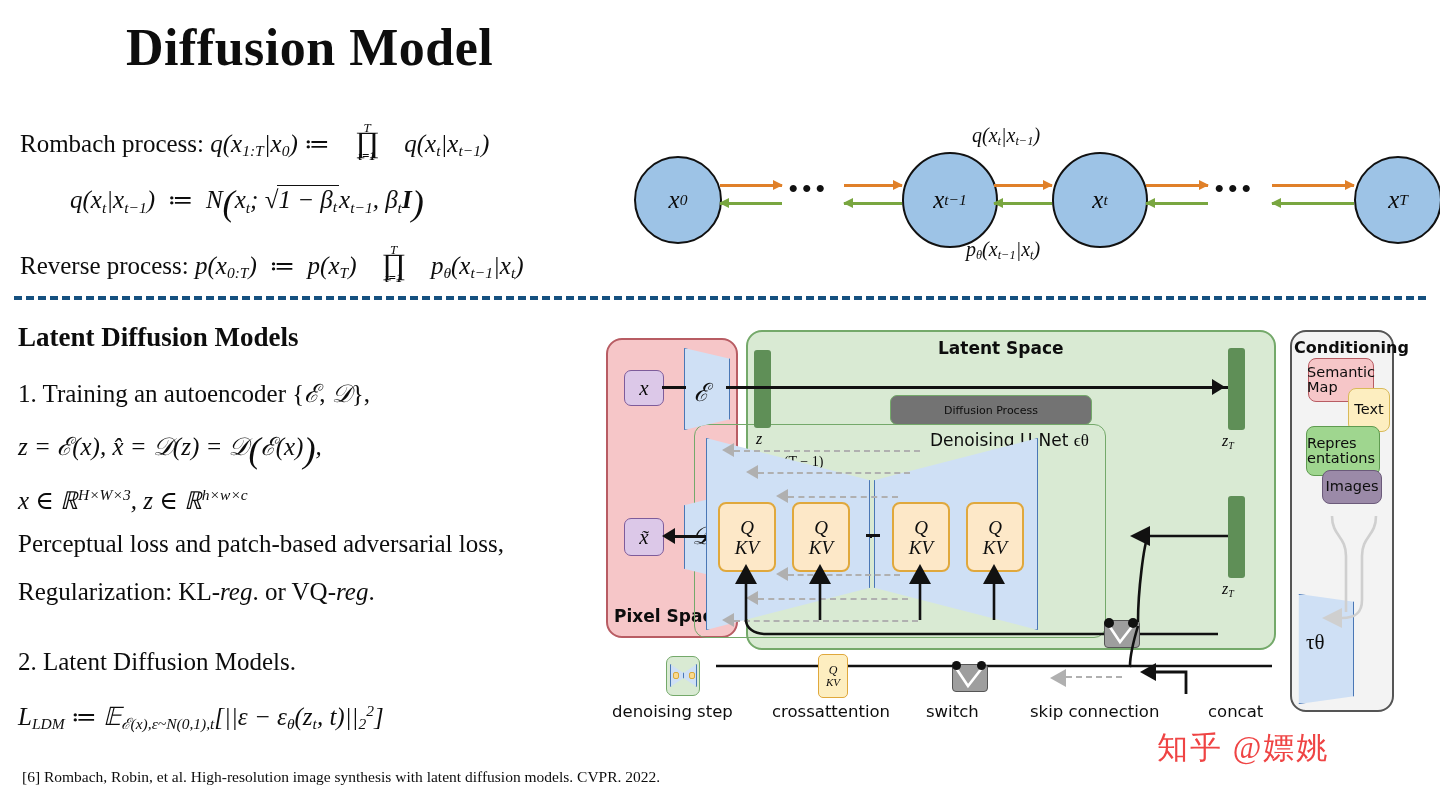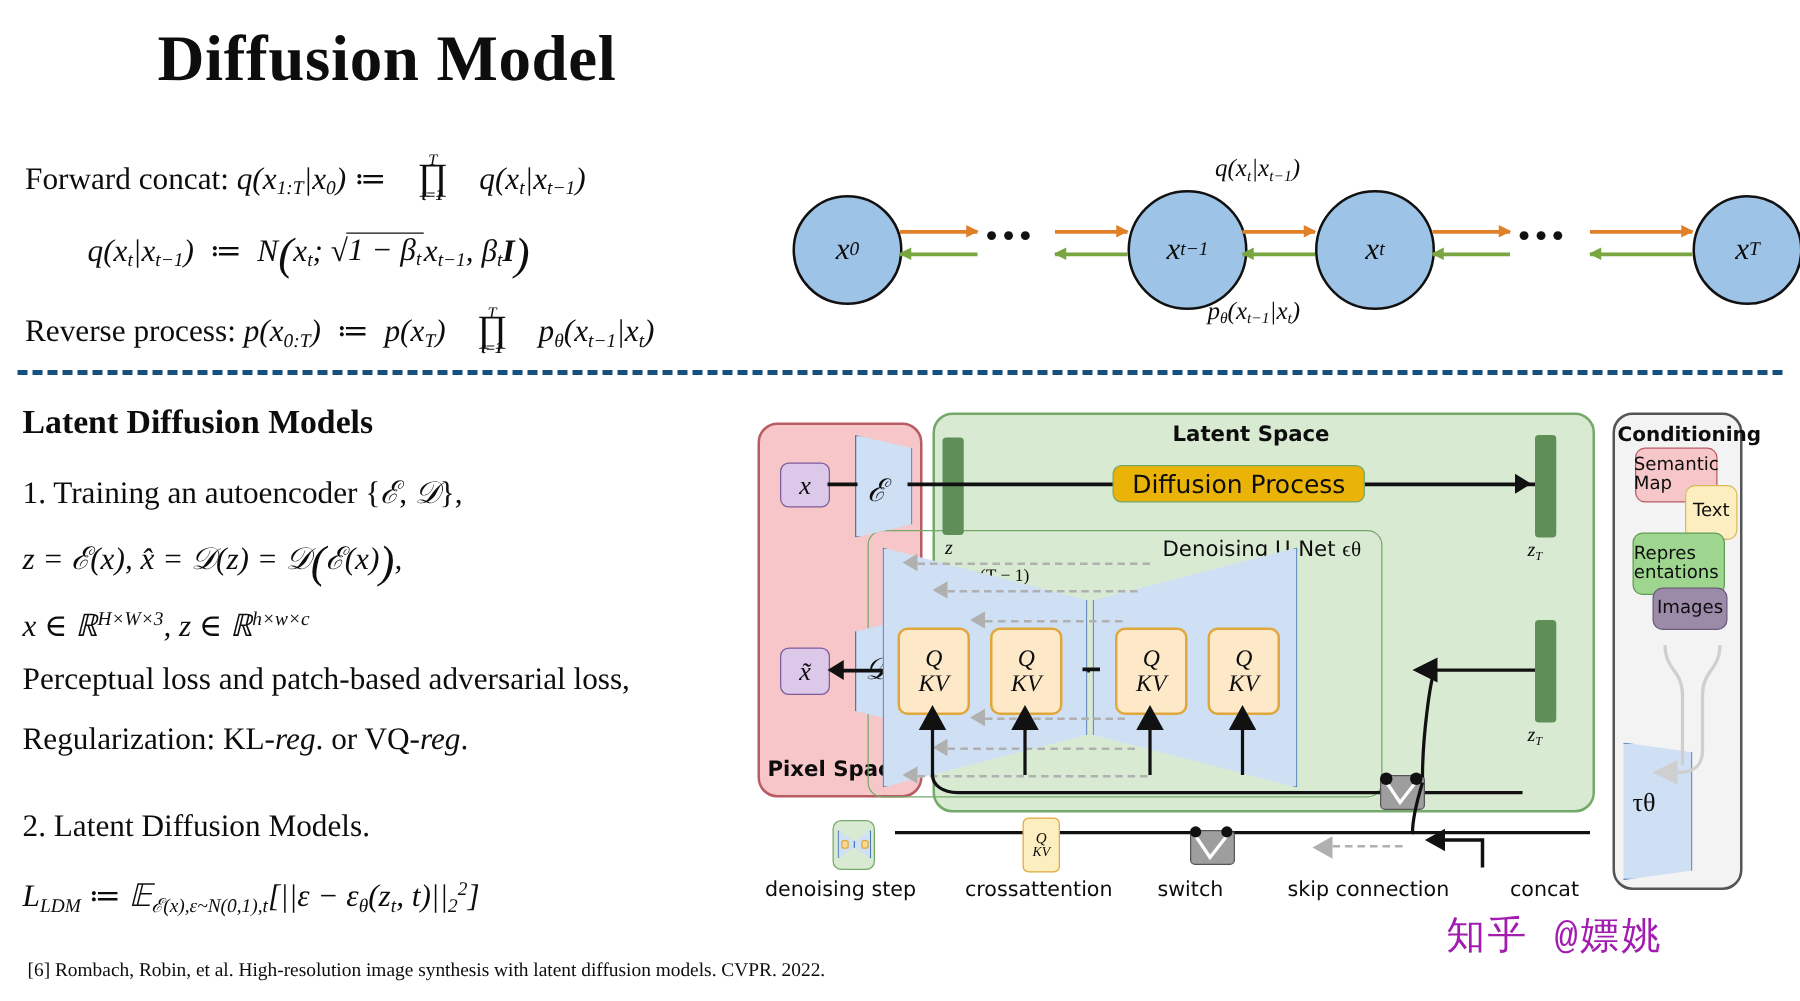--- a/index.html
+++ b/index.html
@@ -69,22 +69,22 @@
   #pixel-space{left:0px;top:8px;width:132px;height:300px;background:#f6c6c8;
       border:2.2px solid #b85c63;border-radius:16px;}
   #latent-space{left:140px;top:0px;width:530px;height:320px;background:#d9ead3;
       border:2.2px solid #74a96a;border-radius:16px;}
   #unet-box{left:88px;top:94px;width:412px;height:214px;background:transparent;
       border:1.8px solid #74a96a;border-radius:12px;}
   #cond-space{left:684px;top:0px;width:104px;height:382px;background:#f3f3f3;
       border:2.2px solid #555;border-radius:16px;}
 
   .blk-title{position:absolute;font-weight:bold;font-size:17px;white-space:nowrap;}
-  .pillbox{position:absolute;background:#eab308;border:1.6px solid #74a96a;border-radius:7px;
-      display:flex;align-items:center;justify-content:center;font-size:20px;white-space:nowrap;}
+  .pillbox{position:absolute;background:#737373;border:1.6px solid #74a96a;border-radius:7px;
+      display:flex;align-items:center;justify-content:center;font-size:11px;white-space:nowrap;margin-top:23px;}
   .greenbar{position:absolute;background:#5f8f57;border-radius:3px;}
   .sqlbl{position:absolute;font-size:16px;}
 
   .trap{position:absolute;background:#cfe0f5;border:1.6px solid #4a77b5;}
   .trapEnc{clip-path:polygon(0 0,100% 13%,100% 87%,0 100%);}
   .trapDec{clip-path:polygon(0 13%,100% 0,100% 100%,0 87%);}
   .trapL{clip-path:polygon(0 0,100% 22%,100% 78%,0 100%);}
   .trapR{clip-path:polygon(0 22%,100% 0,100% 100%,0 78%);}
   .trapTau{clip-path:polygon(8% 0,100% 7%,100% 93%,8% 100%);}
 
@@ -114,30 +114,30 @@
 
   .denoiseicon{position:absolute;background:#d9ead3;border:1.8px solid #74a96a;border-radius:7px;}
   .bowtieL,.bowtieR{position:absolute;background:#cfe0f5;border:1.2px solid #4a77b5;}
   .bowtieL{clip-path:polygon(0 0,100% 40%,100% 60%,0 100%);}
   .bowtieR{clip-path:polygon(100% 0,0 40%,0 60%,100% 100%);}
   .bowdot{position:absolute;background:#fbd98e;border:1px solid #d9a93c;border-radius:2px;}
 
   .legend{position:absolute;font-size:16.5px;white-space:nowrap;
       font-family:"DejaVu Sans","Liberation Sans",sans-serif;}
 
-  #watermark{left:1157px;top:727px;font-size:31px;color:#a21caf;letter-spacing:2px;
-      font-family:Liberation Mono, monospace;}
+  #watermark{left:1157px;top:727px;font-size:31px;color:#ef4444;letter-spacing:2px;
+      font-family:Liberation Serif, serif;}
 </style>
 </head>
 <body>
 
 <div class="abs" id="page-title">Diffusion Model</div>
 
 <div class="abs mathline" id="fwd-line">
-  <span>Forward concat:</span>
+  <span>Rombach process:</span>
   <span class="it">
     q(x<span class="sub">1:T</span>|x<span class="sub">0</span>) ≔
     <span class="bigop prodwrap">∏<span class="lim top">T</span><span class="lim bot">t=1</span></span>
     q(x<span class="sub">t</span>|x<span class="sub">t−1</span>)
   </span>
 </div>
 
 <div class="abs mathline it" id="q-line">
   q(x<span class="sub">t</span>|x<span class="sub">t−1</span>) &nbsp;≔&nbsp; N<span class="bigparen">(</span>x<span class="sub">t</span>;
   √<span class="sqrt">1 − β<span class="sub">t</span></span>x<span class="sub">t−1</span>,

